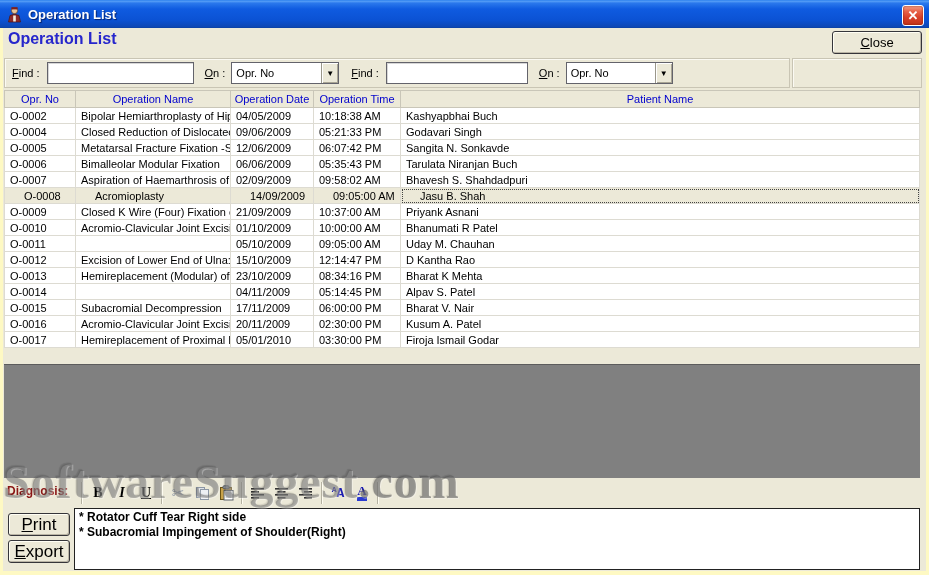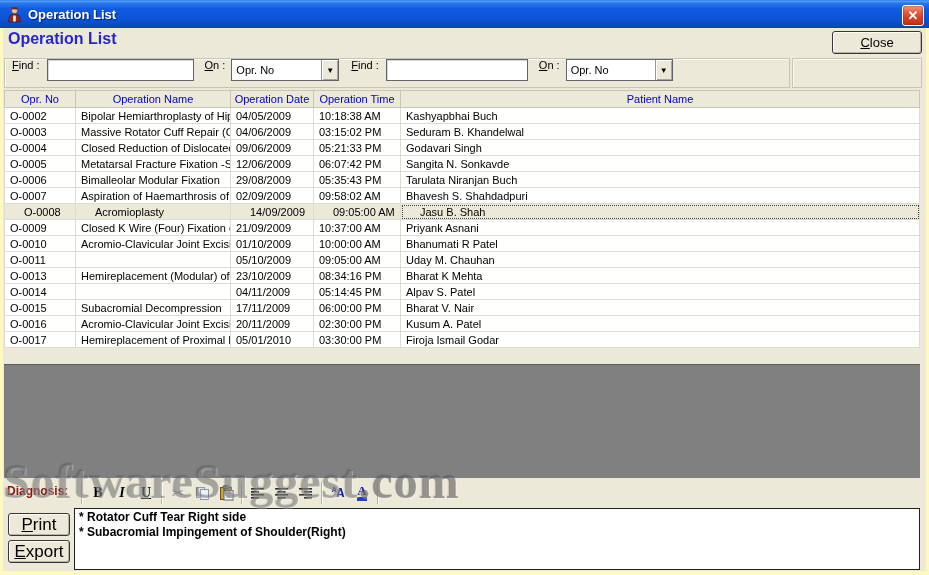--- a/index.html
+++ b/index.html
@@ -49,21 +49,21 @@
   }
   .mn { display:inline-block; }
   .mn::first-letter { text-decoration:underline; }
   .close-btn { right:4px; top:3px; width:90px; height:23px; font-size:13px; }
 
   
   .panel {
     position:absolute; height:30px; top:30px;
     border:1px solid #c9c5b4;
     box-shadow:inset 1px 1px 0 #fbfaf3;
-    display:flex; 
+    display:flex; align-items:center;
   }
   .panel.p1 { left:1px; width:786px; }
   .panel.p2 { left:789px; width:130px; }
   .fld-label { font-size:11px; color:#000; }
   .txt-input {
     height:22px; background:#fff; border:1px solid #63636b;
     box-shadow:inset 1px 1px 0 #d7d7d7;
     font-family:"Liberation Sans",sans-serif; font-size:11px; padding:0 3px;
   }
   .combo {
@@ -214,44 +214,37 @@
       </thead>
       <tbody>
           <tr>
         <td class="c-oprno">O-0002</td>
         <td class="c-name">Bipolar Hemiarthroplasty of Hip</td>
         <td class="c-date">04/05/2009</td>
         <td class="c-time">10:18:38 AM</td>
         <td class="c-patient">Kashyapbhai  Buch</td>
       </tr>
           <tr>
-        <td class="c-oprno">O-0003</td>
-        <td class="c-name">Massive Rotator Cuff Repair (O</td>
-        <td class="c-date">04/06/2009</td>
-        <td class="c-time">03:15:02 PM</td>
-        <td class="c-patient">Seduram B. Khandelwal</td>
-      </tr>
-          <tr>
         <td class="c-oprno">O-0004</td>
         <td class="c-name">Closed Reduction of Dislocatec</td>
         <td class="c-date">09/06/2009</td>
         <td class="c-time">05:21:33 PM</td>
         <td class="c-patient">Godavari  Singh</td>
       </tr>
           <tr>
         <td class="c-oprno">O-0005</td>
         <td class="c-name">Metatarsal Fracture Fixation -Sir</td>
         <td class="c-date">12/06/2009</td>
         <td class="c-time">06:07:42 PM</td>
         <td class="c-patient">Sangita N. Sonkavde</td>
       </tr>
           <tr>
         <td class="c-oprno">O-0006</td>
         <td class="c-name">Bimalleolar Modular Fixation</td>
-        <td class="c-date">29/08/2009</td>
+        <td class="c-date">06/06/2009</td>
         <td class="c-time">05:35:43 PM</td>
         <td class="c-patient">Tarulata Niranjan Buch</td>
       </tr>
           <tr>
         <td class="c-oprno">O-0007</td>
         <td class="c-name">Aspiration of Haemarthrosis of K</td>
         <td class="c-date">02/09/2009</td>
         <td class="c-time">09:58:02 AM</td>
         <td class="c-patient">Bhavesh S. Shahdadpuri</td>
       </tr>
@@ -275,20 +268,27 @@
         <td class="c-date">01/10/2009</td>
         <td class="c-time">10:00:00 AM</td>
         <td class="c-patient">Bhanumati R Patel</td>
       </tr>
           <tr>
         <td class="c-oprno">O-0011</td>
         <td class="c-name"></td>
         <td class="c-date">05/10/2009</td>
         <td class="c-time">09:05:00 AM</td>
         <td class="c-patient">Uday M. Chauhan</td>
+      </tr>
+          <tr>
+        <td class="c-oprno">O-0012</td>
+        <td class="c-name">Excision of Lower End of Ulna:</td>
+        <td class="c-date">15/10/2009</td>
+        <td class="c-time">12:14:47 PM</td>
+        <td class="c-patient">D  Kantha Rao</td>
       </tr>
           <tr>
         <td class="c-oprno">O-0013</td>
         <td class="c-name">Hemireplacement (Modular) of F</td>
         <td class="c-date">23/10/2009</td>
         <td class="c-time">08:34:16 PM</td>
         <td class="c-patient">Bharat K Mehta</td>
       </tr>
           <tr>
         <td class="c-oprno">O-0014</td>

